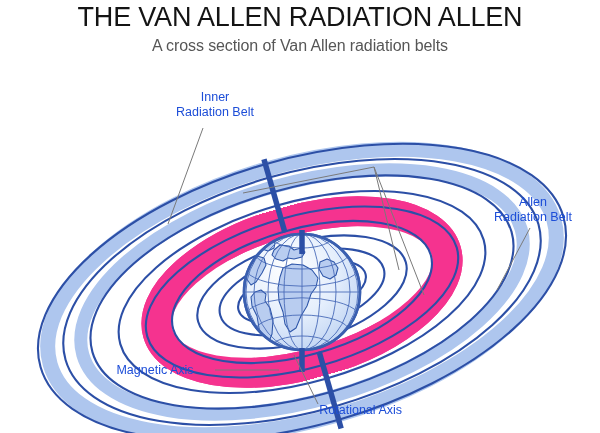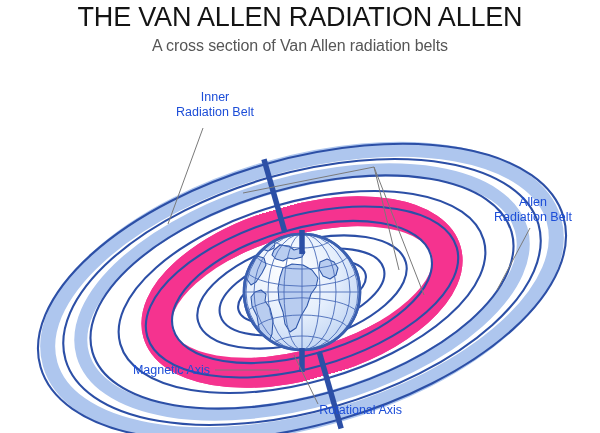--- a/index.html
+++ b/index.html
@@ -57,21 +57,21 @@
     position: absolute;
     font-size: 12.5px;
     line-height: 14.5px;
     color: #1d4ed8;
     white-space: pre;
     text-align: center;
   }
   #anno-inner    { left: 145px; top: 90px;  width: 140px; }
   #anno-mfl      { left: 298px; top: 120px; width: 128px; }
   #anno-outer    { left: 472px; top: 195px; width: 122px; }
-  #anno-magaxis  { left: 100px; top: 363px; width: 110px; text-align: right; }
+  #anno-magaxis  { left: 100px; top: 363px; width: 110px; text-align: center; }
   #anno-rotaxis  { left: 272px; top: 403px; width: 130px; text-align: right; }
 </style>
 </head>
 <body>
 
 <div id="stage">
 
   <div class="title">THE VAN ALLEN RADIATION ALLEN</div>
   <div class="subtitle">A cross section of Van Allen radiation belts</div>
 

